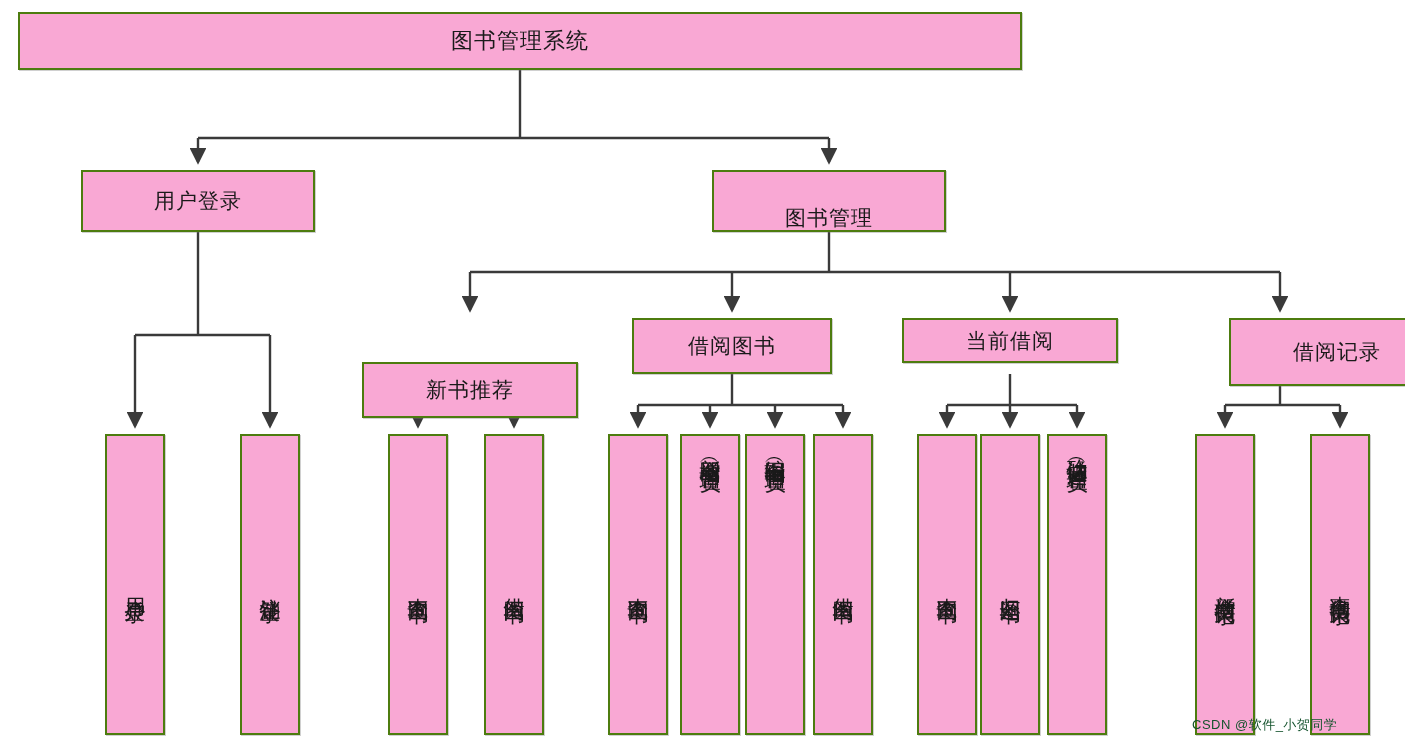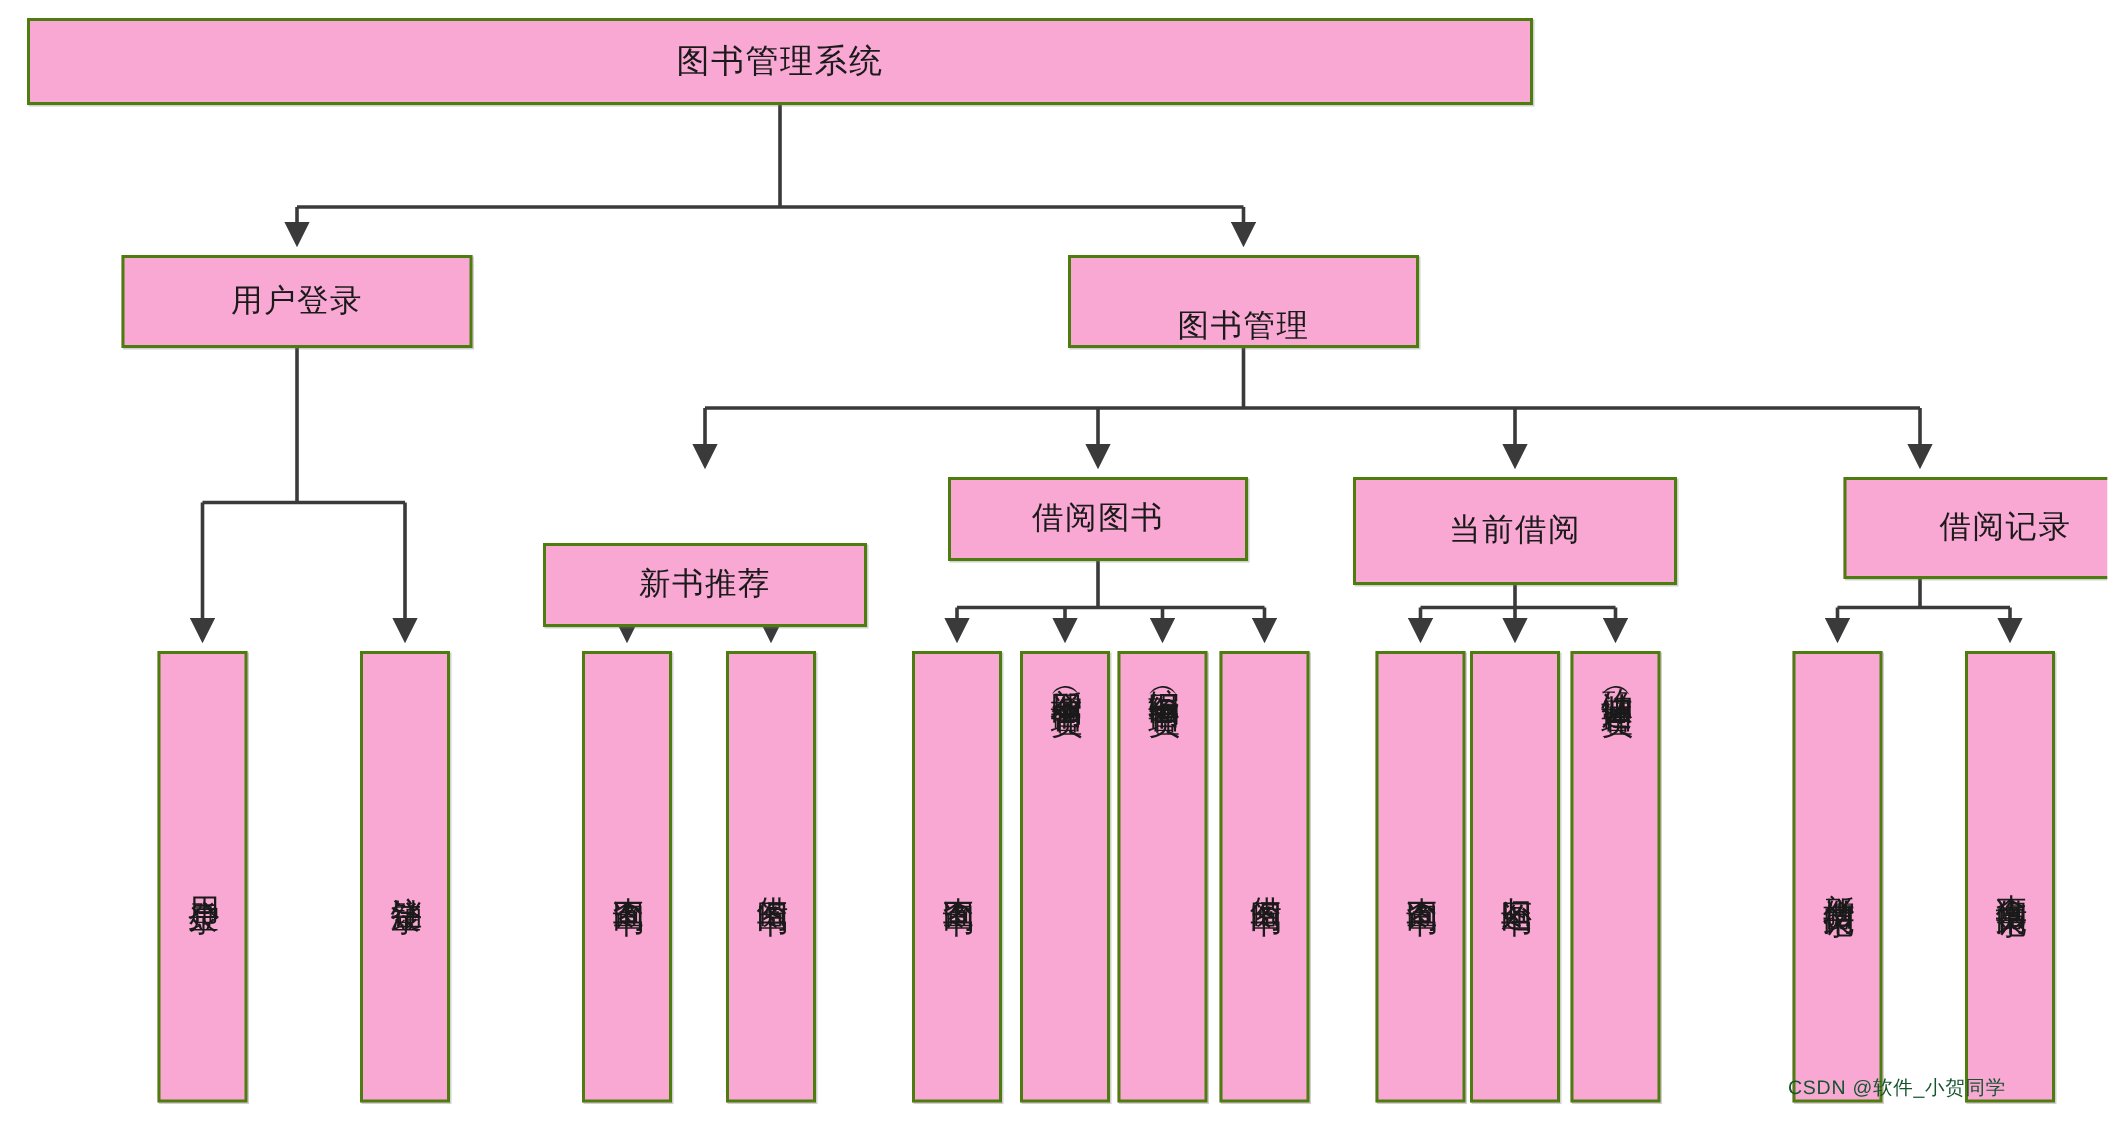--- a/index.html
+++ b/index.html
@@ -137,21 +137,21 @@
   <div class="node horiz" style="left:712px; top:170px; width:234px; height:62px;align-items:flex-end;">
     <span>图书管理</span>
   </div>
 
   <div class="node horiz" style="left:362px; top:318px; width:216px; height:56px;margin-top:44px;">
     <span>新书推荐</span>
   </div>
   <div class="node horiz" style="left:632px; top:318px; width:200px; height:56px;">
     <span>借阅图书</span>
   </div>
-  <div class="node horiz" style="left:902px; top:318px; width:216px; height:72px;">
+  <div class="node horiz" style="left:902px; top:318px; width:216px; height:45px;">
     <span>当前借阅</span>
   </div>
   <div class="node horiz" style="left:1229px; top:318px; width:216px; height:68px;">
     <span>借阅记录</span>
   </div>
 
   <div class="node vert mid" style="left:105px; top:434px; width:60px; height:301px;">
     <span class="vtext">用户登录</span>
   </div>
   <div class="node vert mid" style="left:240px; top:434px; width:60px; height:301px;">

